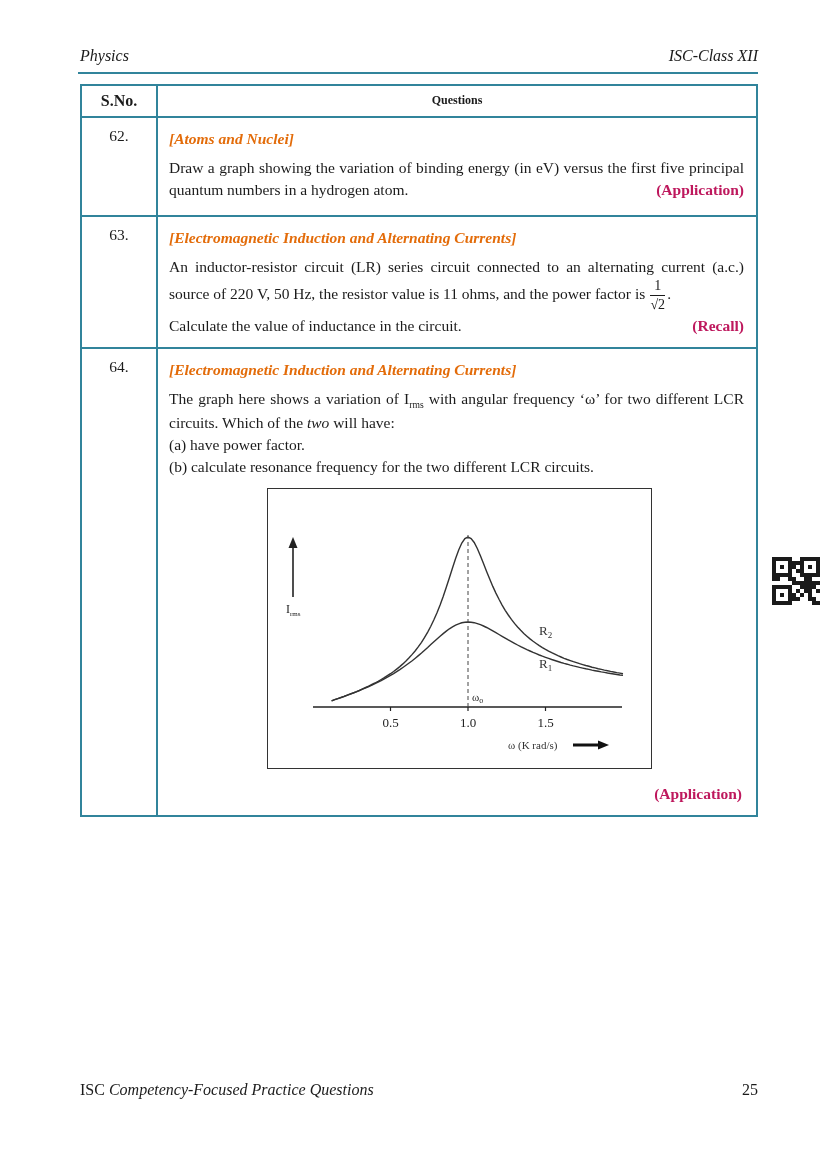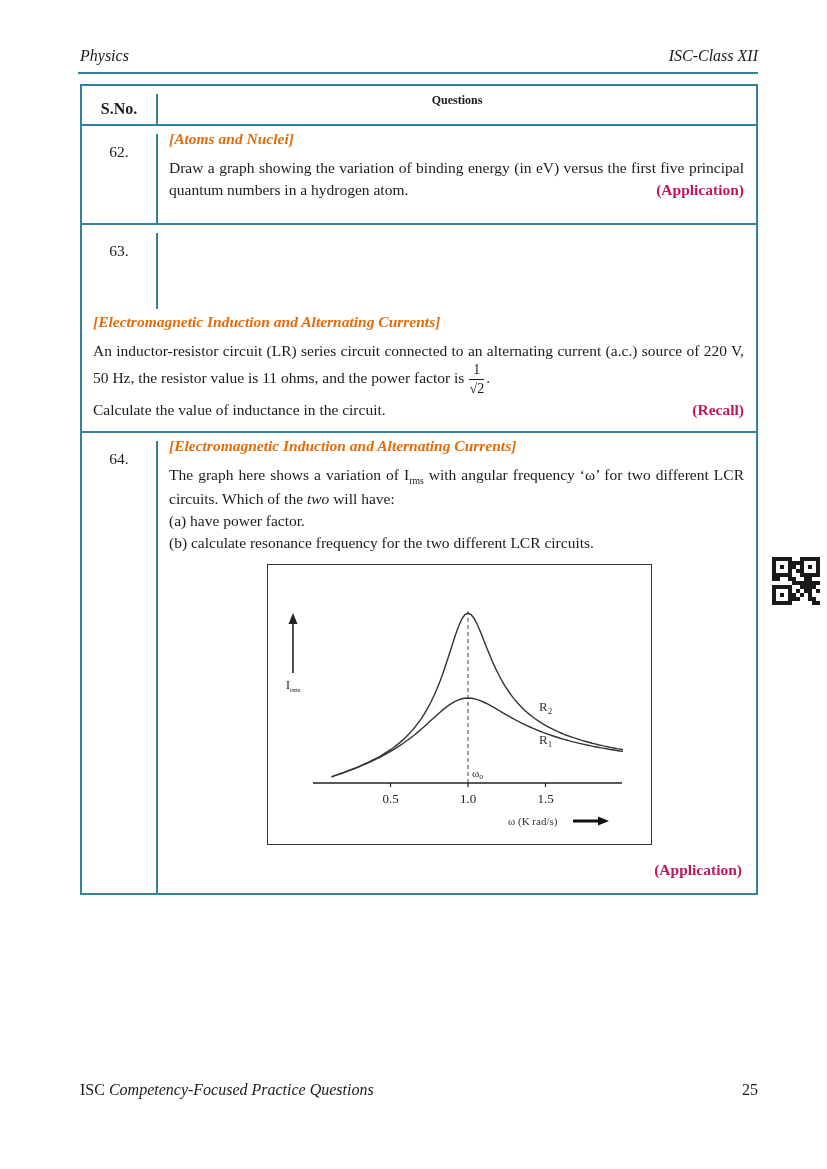--- a/index.html
+++ b/index.html
@@ -18,41 +18,41 @@
     border-top:2px solid #31849B;
   }
   .qtable {
     position:absolute; top:84px; left:80px; width:678px;
     border:2px solid #31849B; background:#fff;
   }
   .trow { display:flex; border-top:2px solid #31849B; }
   .trow.head-row { border-top:none; font-weight:bold; }
   .cell-sno {
     flex:0 0 76px; width:76px; border-right:2px solid #31849B;
-    text-align:center; padding-top:9px; font-size:15.5px;margin-top:8px;
+    text-align:center; padding-top:9px; font-size:15.5px;
   }
   .head-row .cell-sno { padding:6px 0 6px; font-size:16px; }
-  .cell-q { flex:1; padding:2px 12px 10px 11px; font-size:15.5px; line-height:1.42; }
+  .cell-q { flex:1; padding:10px 12px 10px 11px; font-size:15.5px; line-height:1.42; }
   .head-row .cell-q { text-align:center; padding:6px 0; font-size:12px; }
   .topic { color:#E36C0A; font-weight:bold; font-style:italic; margin-bottom:7px; }
   .qtext { text-align:justify; }
   .tag { color:#be185d; font-weight:bold; }
   .tag.float-right { float:right; }
   .tag-line { text-align:right; margin-top:14px; padding-right:2px; }
   p.space-below { margin-bottom:2px; }
   .frac {
     display:inline-block; vertical-align:middle; text-align:center;
     font-size:14px; line-height:1.15; margin:0 2px 0 5px;
   }
   .frac .num { display:block; border-bottom:1px solid #1b1b1b; padding:0 4px 1px; }
   .frac .den { display:block; padding-top:1px; }
   sub.rms { font-size:0.62em; }
   em.two { font-style:italic; }
   .row-62 { min-height:99px; }
-  .row-63 { min-height:129px;flex-direction:column; }
+  .row-63 { min-height:129px; }
   .row-64 { min-height:462px; }
   .graph-box {
     width:385px; height:281px; border:1.5px solid #333;
     margin:10px 0 2px 98px; background:#fff;
   }
   svg text { font-family:"Liberation Serif", serif; }
   .doc-footer {
     position:absolute; top:1081px; left:80px; width:678px;
     display:flex; justify-content:space-between; font-size:16px;
   }

